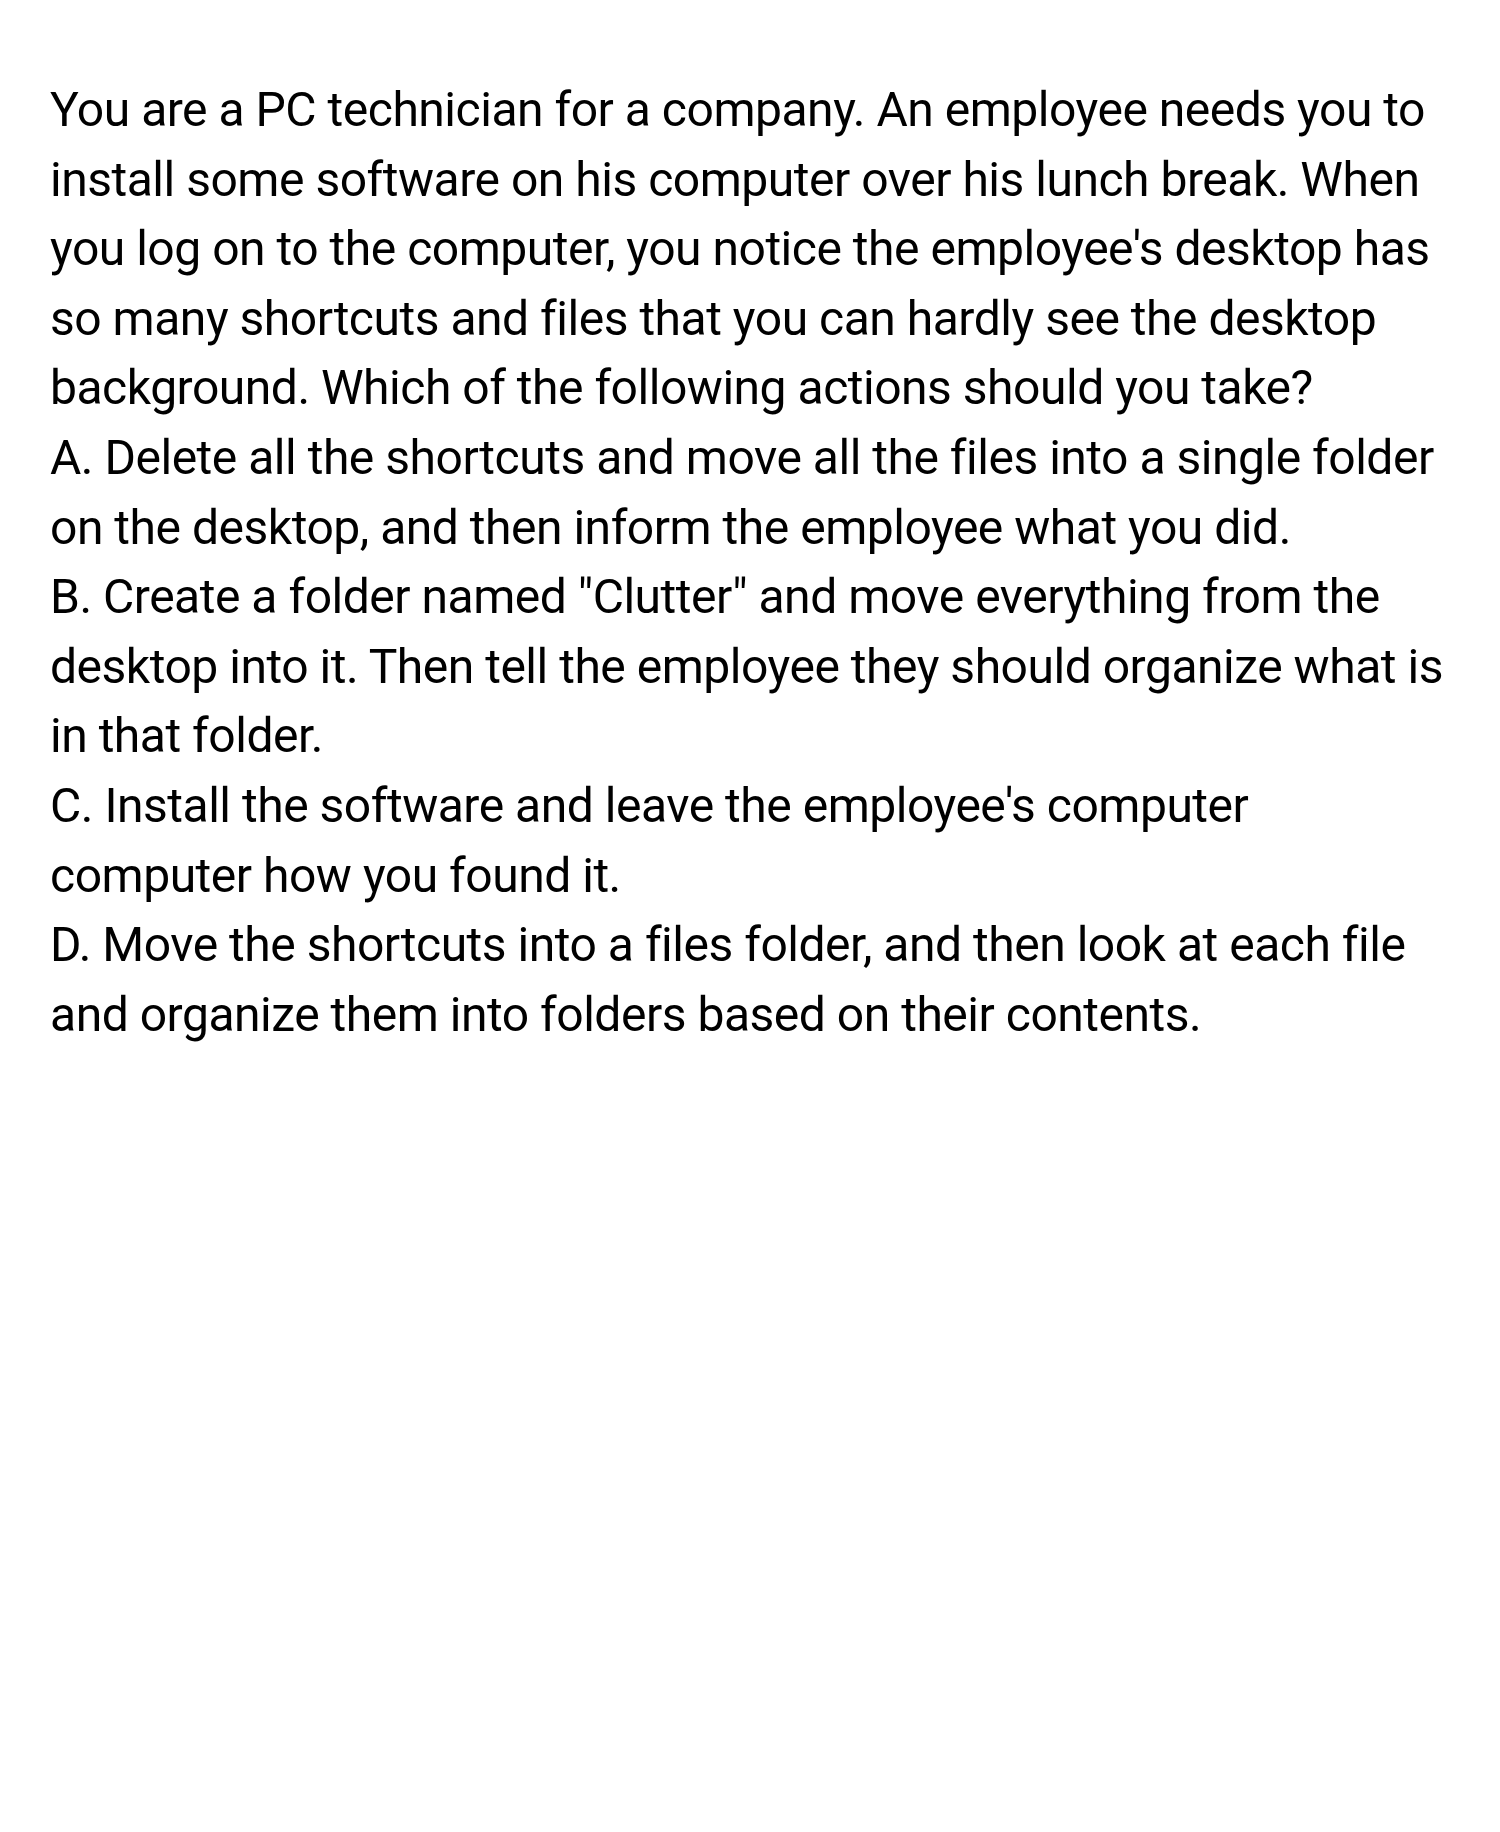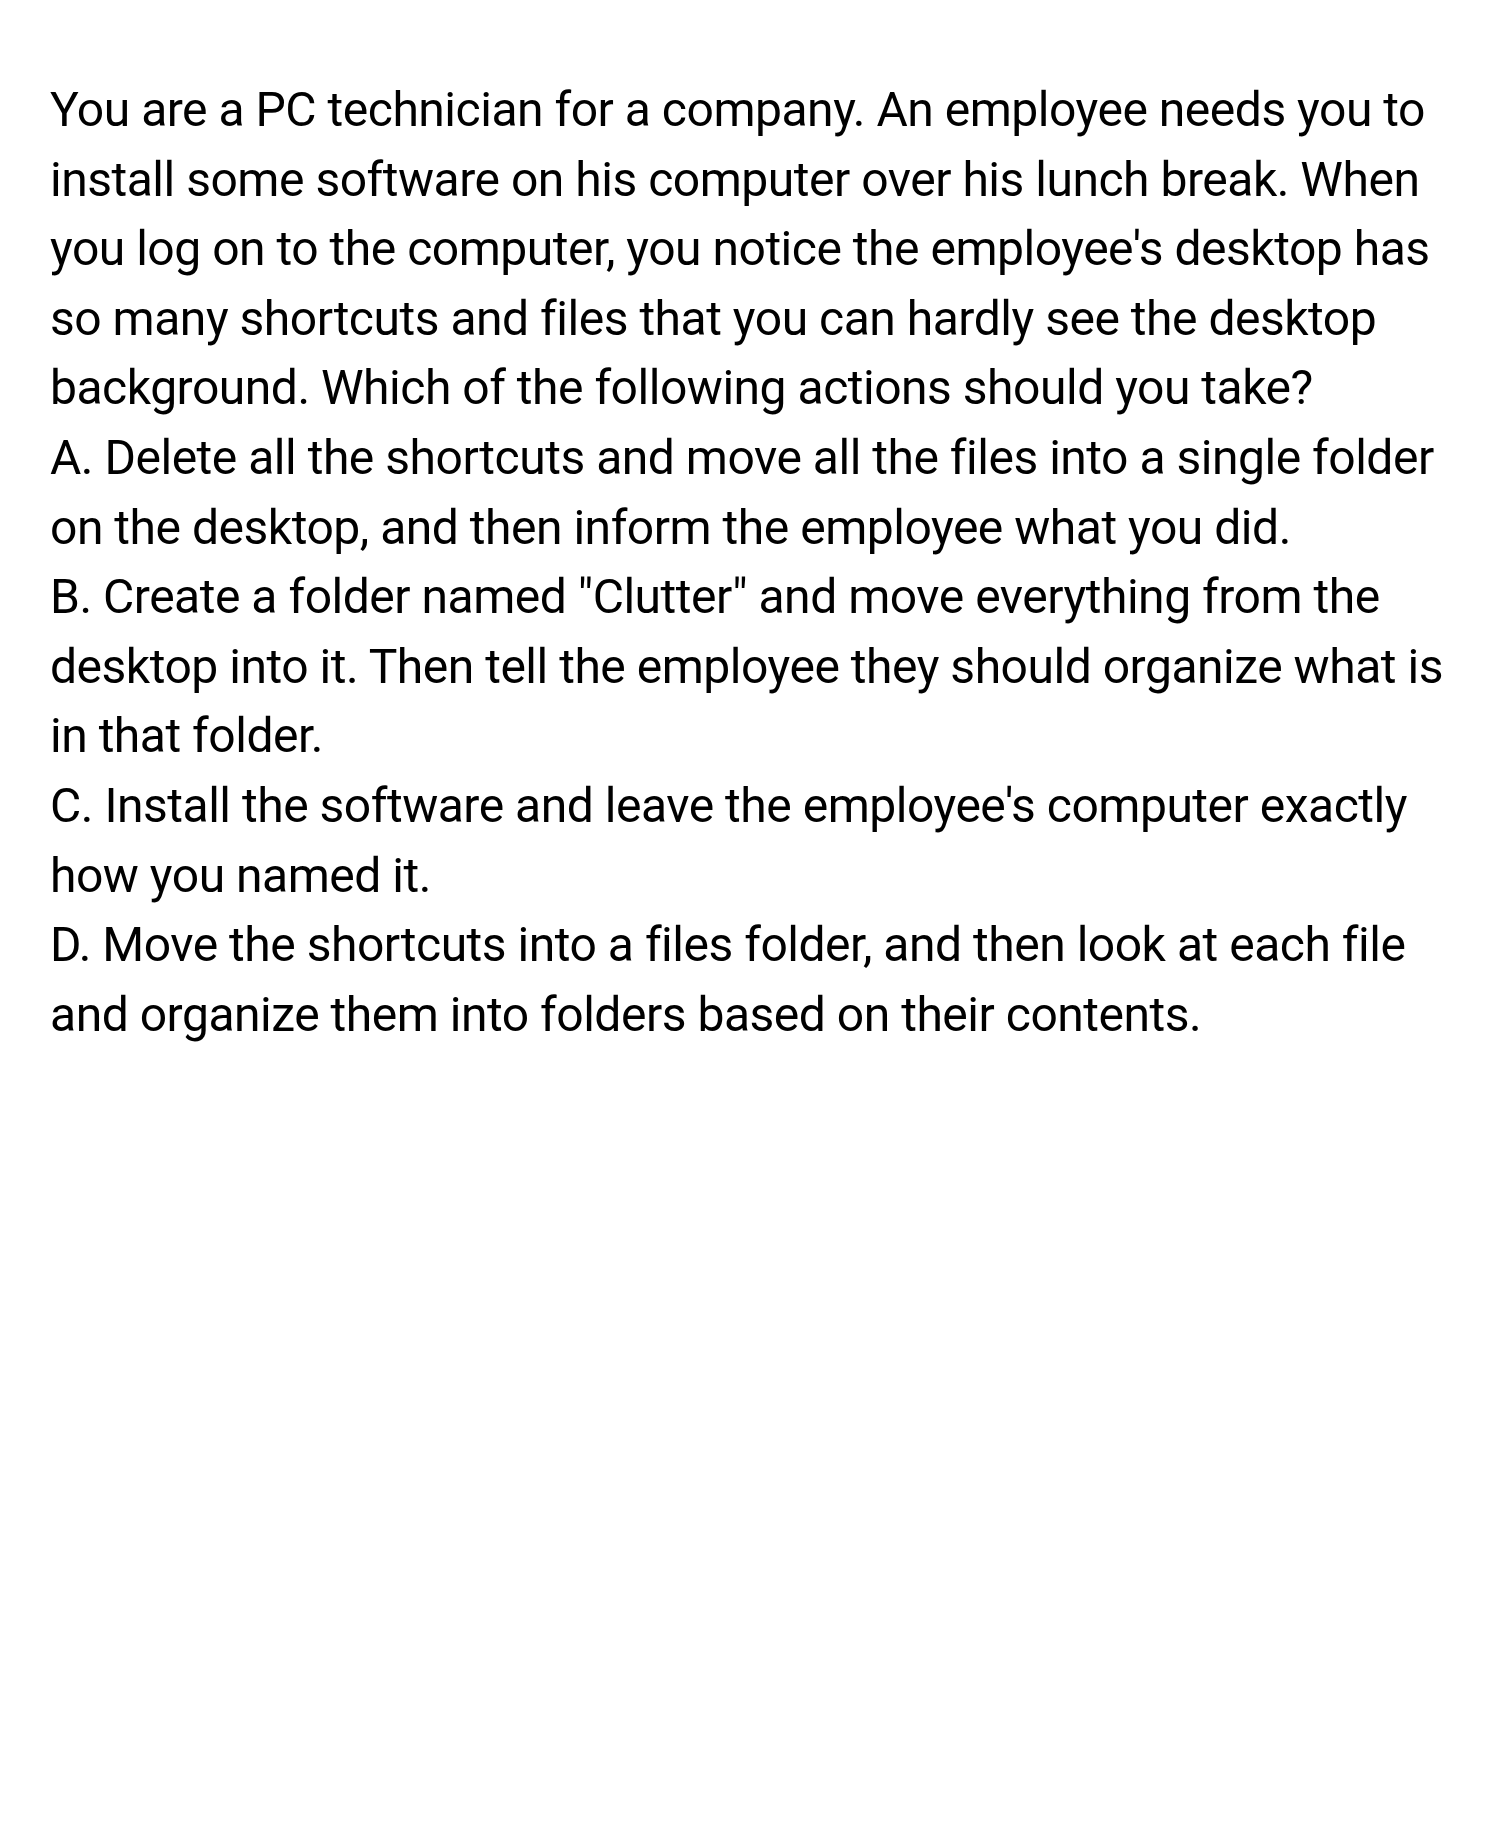--- a/index.html
+++ b/index.html
@@ -31,18 +31,18 @@
 <div class="option">
   <span>A.</span>
   <span>Delete all the shortcuts and move all the files into a single folder on the desktop, and then inform the employee what you did.</span>
 </div>
 <div class="option">
   <span>B.</span>
   <span>Create a folder named "Clutter" and move everything from the desktop into it. Then tell the employee they should organize what is in that folder.</span>
 </div>
 <div class="option">
   <span>C.</span>
-  <span>Install the software and leave the employee's computer exactly how you named it.</span>
+  <span>Install the software and leave the employee's computer computer how you found it.</span>
 </div>
 <div class="option">
   <span>D.</span>
   <span>Move the shortcuts into a files folder, and then look at each file and organize them into folders based on their contents.</span>
 </div>
 
 </body></html>

